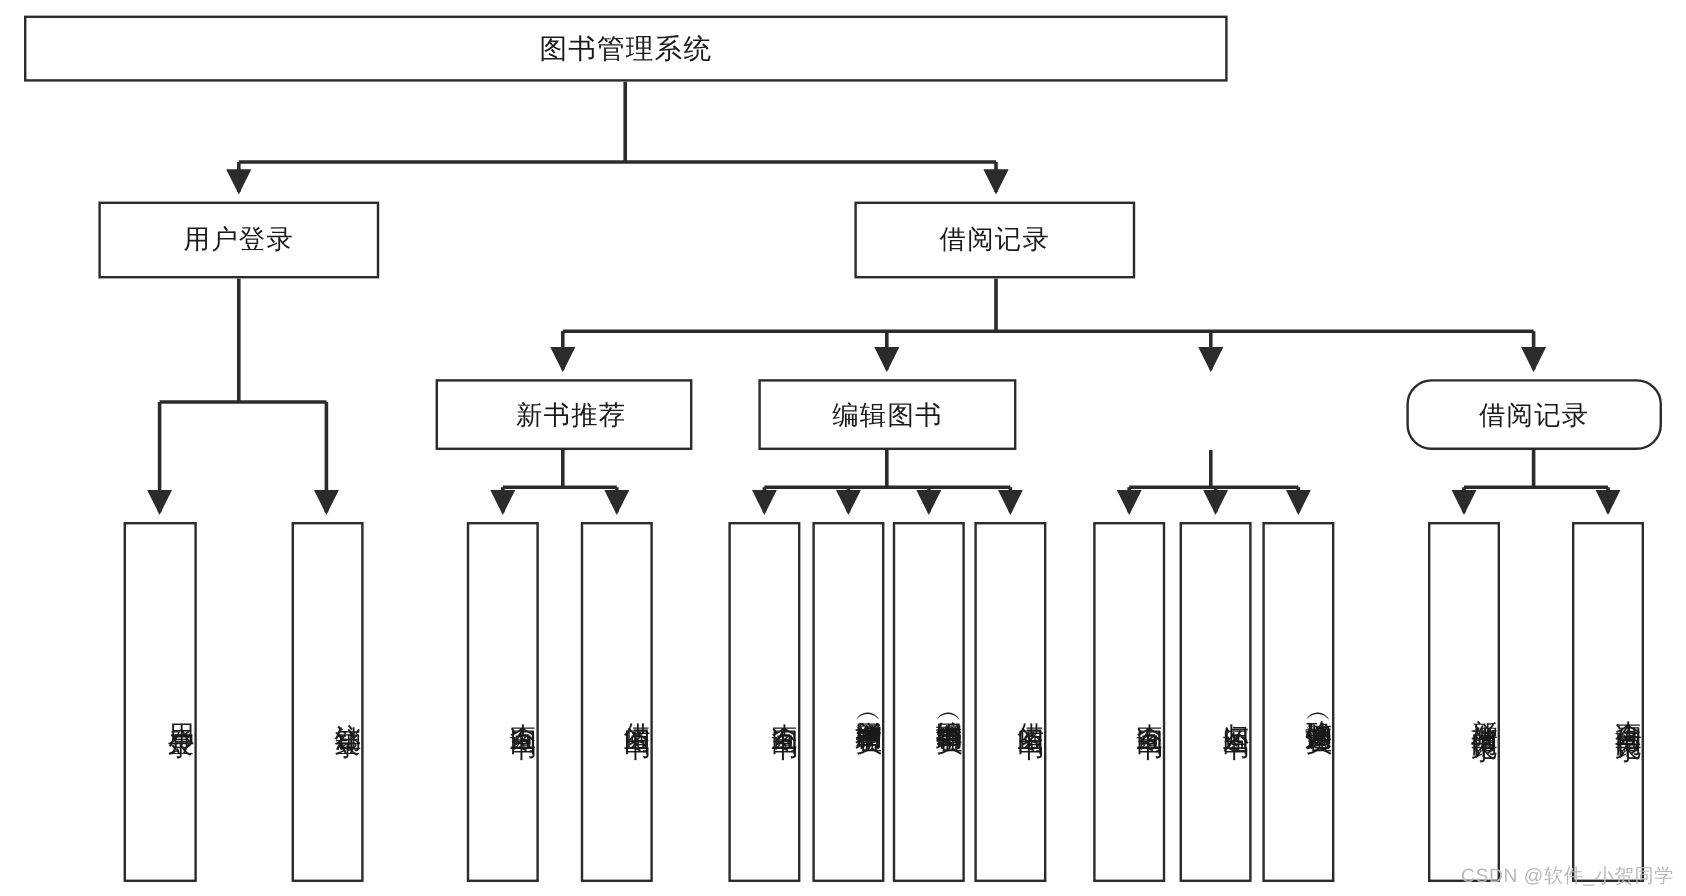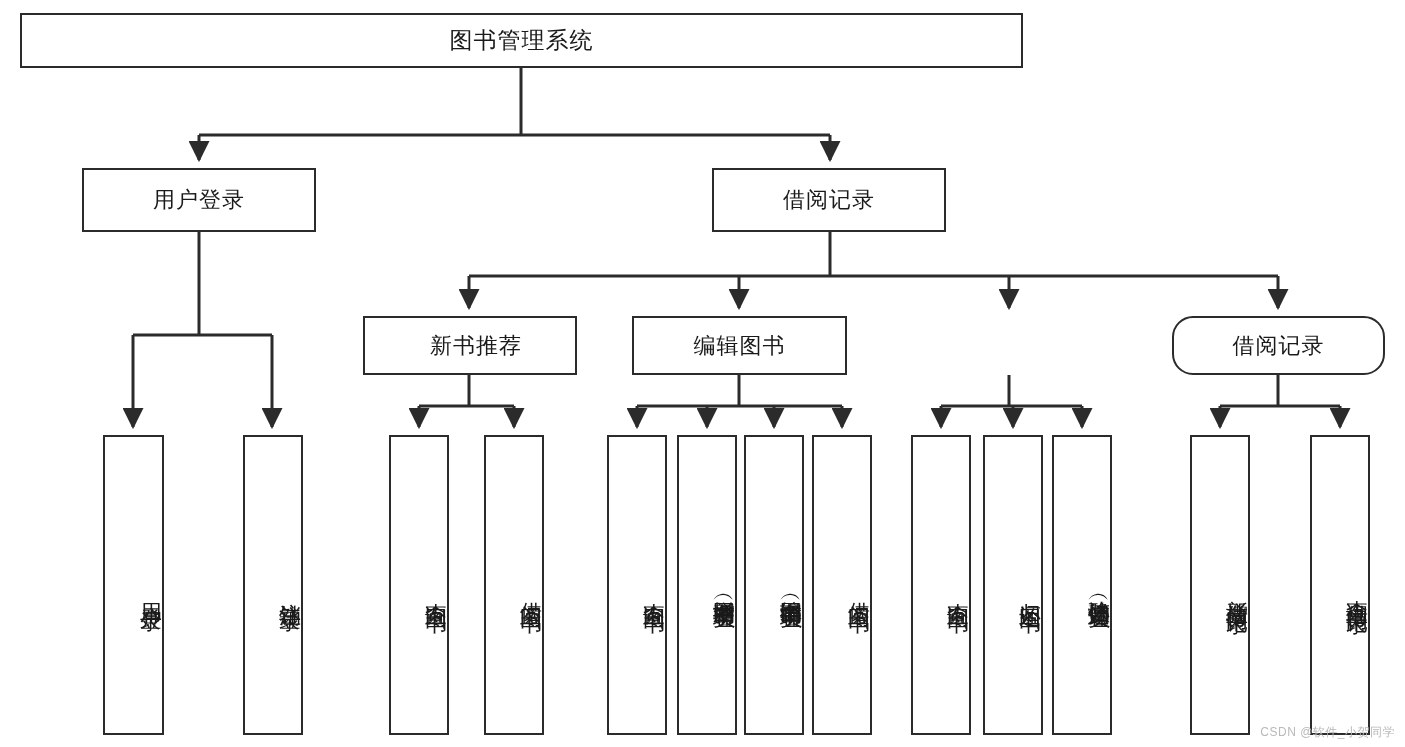--- a/index.html
+++ b/index.html
@@ -54,21 +54,21 @@
     padding-top: 4px;
     letter-spacing: 1px;
   }
   .root-box {
     font-size: 23px;
   }
   #watermark {
     position: absolute;
     right: 10px;
     bottom: 6px;
-    font-size: 12px;
+    font-size: 16px;
     color: #b9b9b9;
     letter-spacing: 0.5px;
     white-space: nowrap;
     pointer-events: none;
   }
 </style>
 </head>
 <body>
 
 <div id="canvas">

